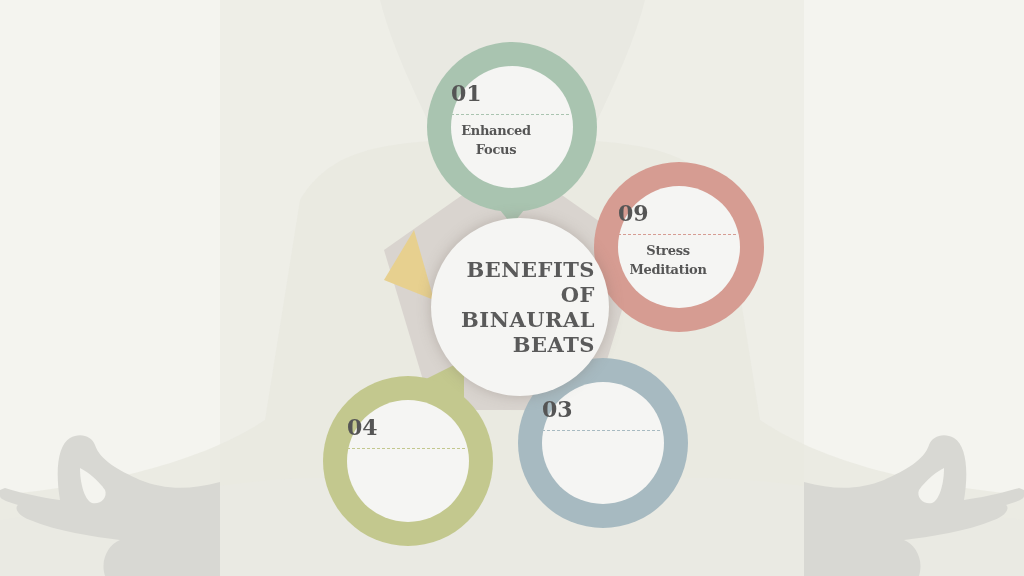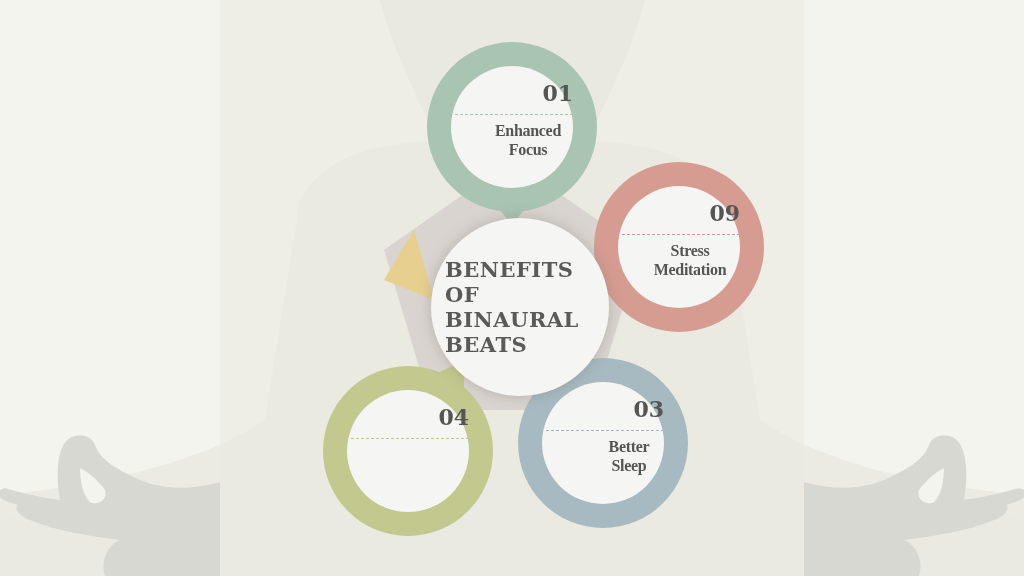--- a/index.html
+++ b/index.html
@@ -15,39 +15,39 @@
     background: #eeeee7;
   }
   svg.bg { position: absolute; left: 0; top: 0; }
   .node {
     position: absolute; width: 170px; height: 170px;
     border-radius: 50%;
   }
   .node .inner {
     position: absolute; left: 24px; top: 24px; width: 122px; height: 122px;
     border-radius: 50%; background: #f5f5f3;
-    display: flex; flex-direction: column; align-items: flex-end;
+    display: flex; flex-direction: column; align-items: flex-start;
   }
   .num {
     margin-top: 14px; font-size: 22px; font-weight: bold; color: #555555;
     line-height: 26px;
   }
   .sep { width: 118px; margin-top: 8px; border-top: 1px dashed; }
   .label {
-    margin-top: 6px; font-size: 16px; font-weight: bold; color: #555555;
-    text-align: center; line-height: 19px; letter-spacing: -0.3px; font-family: Liberation Serif, serif;
+    margin-top: 6px; font-size: 13px; font-weight: bold; color: #555555;
+    text-align: center; line-height: 19px; letter-spacing: -0.3px;
   }
   .hub {
     position: absolute; left: 431px; top: 218px; width: 178px; height: 178px;
     border-radius: 50%; background: #f5f5f3;
     box-shadow: 0 0 14px rgba(120,110,100,0.35);
     display: flex; align-items: center; justify-content: center;
   }
   .hub-title {
-    width: 150px; text-align: left; font-weight: bold; font-size: 21px;
+    width: 150px; text-align: right; font-weight: bold; font-size: 21px;
     line-height: 25px; color: #5a5a5a; letter-spacing: 0.5px;
   }
 </style>
 </head>
 <body>
 
 <div class="stage">
   <div class="center-panel"></div>
 
   <svg class="bg" width="1024" height="576" viewBox="0 0 1024 576">
@@ -90,25 +90,24 @@
       <div class="num">09</div>
       <div class="sep" style="border-color:#d69c92;"></div>
       <div class="label" style="width:100px;">Stress Meditation</div>
     </div>
   </div>
 
   <div class="node" style="left:518px; top:358px; background:#a7bac1;">
     <div class="inner">
       <div class="num">03</div>
       <div class="sep" style="border-color:#a7bac1;"></div>
-      <div class="label" style="width:70px;">Better Sleep</div>
     </div>
   </div>
 
-  <div class="node" style="left:323px; top:366px; background:#c3c88e;">
+  <div class="node" style="left:323px; top:376px; background:#c3c88e;">
     <div class="inner">
       <div class="num">04</div>
       <div class="sep" style="border-color:#c3c88e;"></div>
     </div>
   </div>
 
 
   <div class="hub">
     <div class="hub-title">BENEFITS OF BINAURAL BEATS</div>
   </div>

